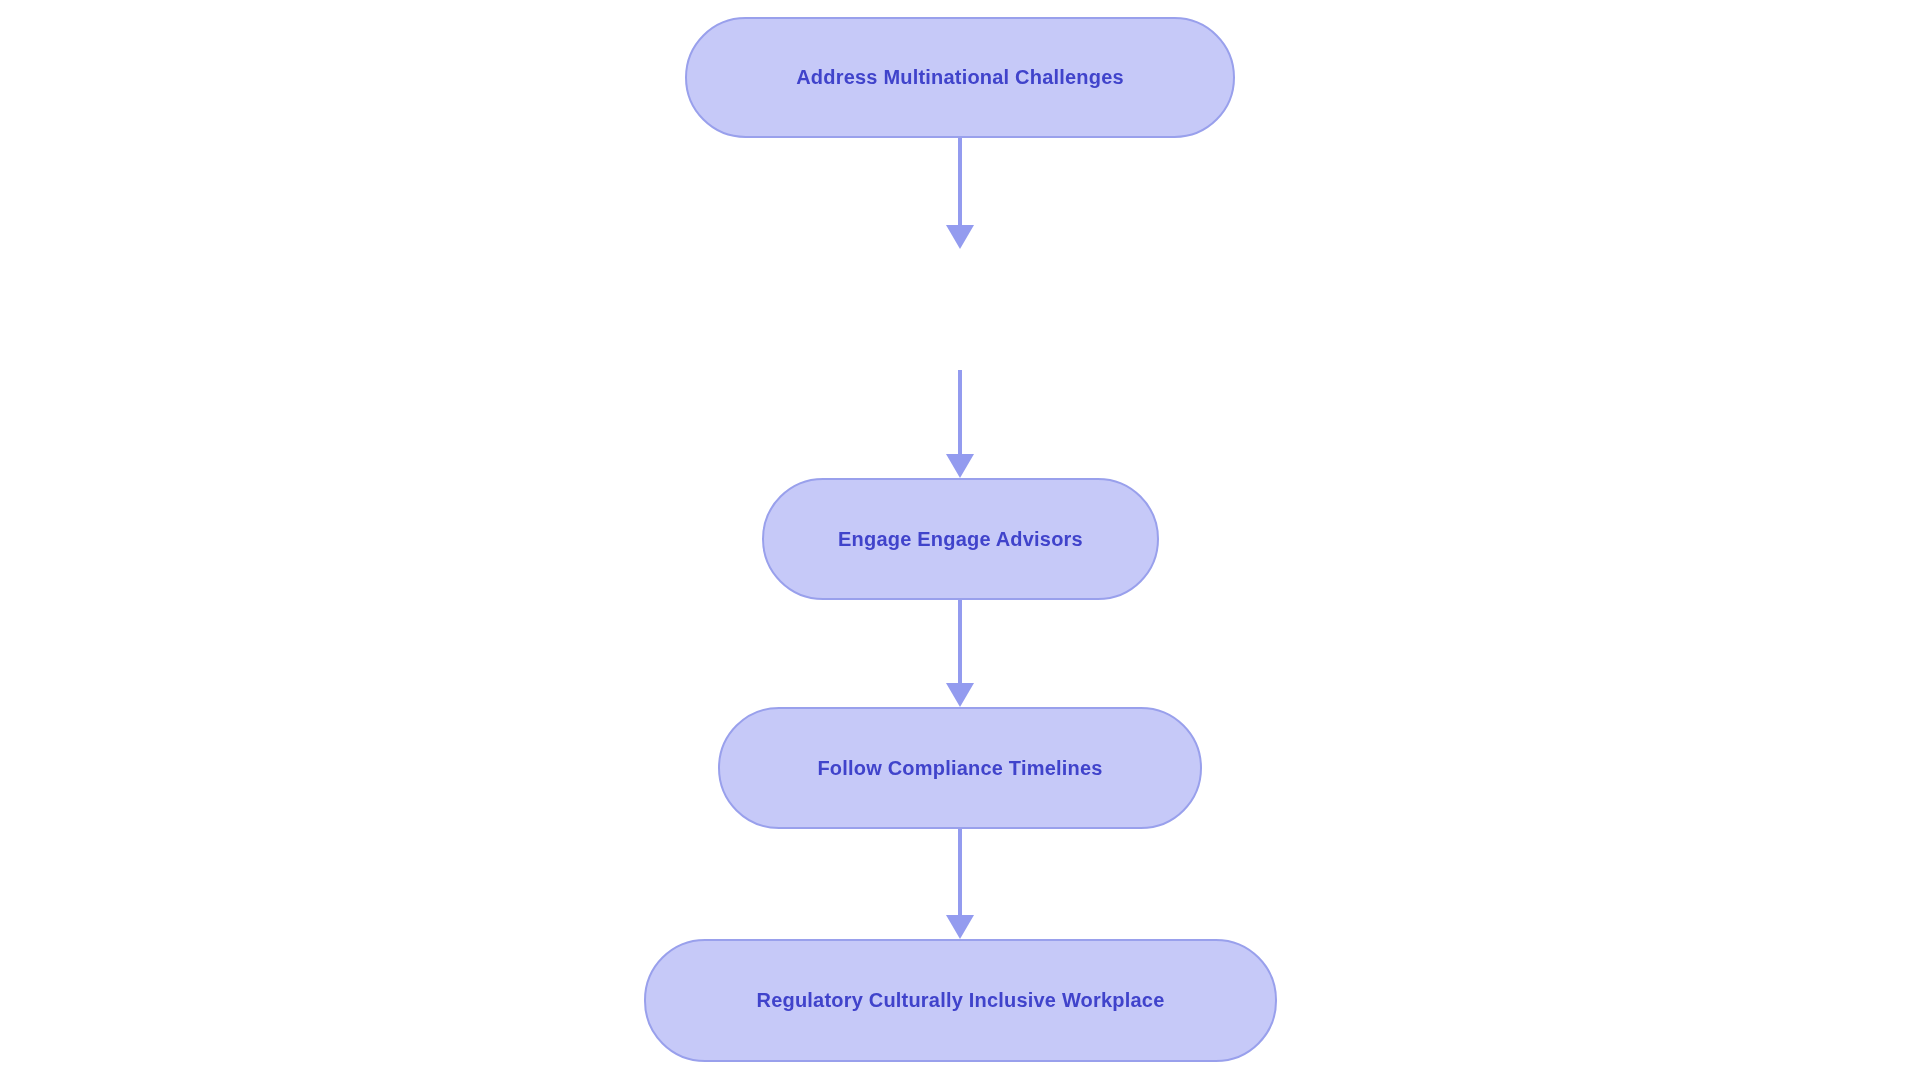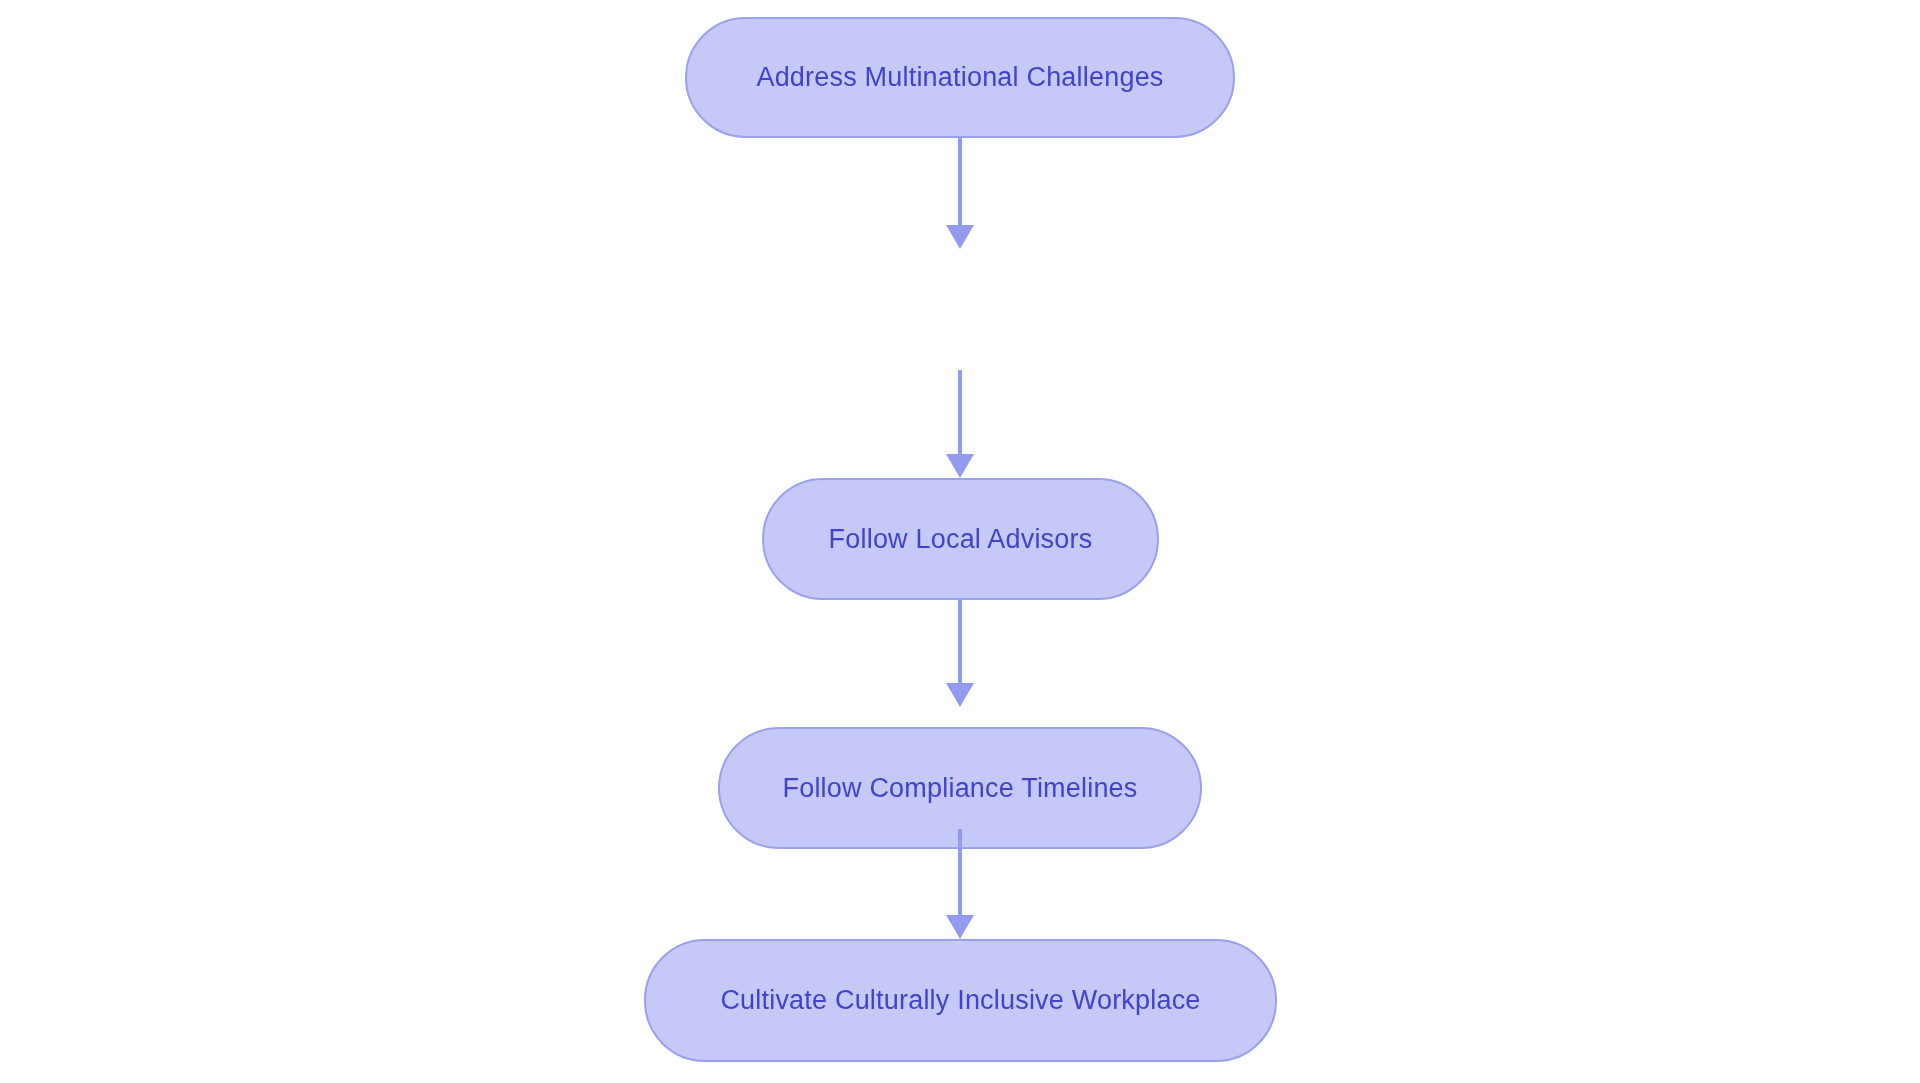--- a/index.html
+++ b/index.html
@@ -20,22 +20,22 @@
     box-sizing: border-box;
     display: flex;
     align-items: center;
     justify-content: center;
     background: var(--node-fill, #c6c9f8);
     border: 2px solid var(--node-border, #99a0ec);
     border-radius: 61px;
   }
   .node-label {
     color: var(--node-text, #4043cb);
-    font-size: 27px;
-    font-weight: 400;
+    font-size: 20px;
+    font-weight: 700;
     letter-spacing: 0.2px;
     white-space: nowrap;
   }
   .arrow {
     position: absolute;
     width: 28px;
   }
   .arrow-line {
     position: absolute;
     left: 50%;
@@ -53,21 +53,21 @@
     width: 0;
     height: 0;
     border-left: 14px solid transparent;
     border-right: 14px solid transparent;
     border-top: 24px solid var(--arrow, #939bef);
   }
   
   #node-0 { left: 685px; top: 17px;  width: 550px; height: 121px; }
   #node-1 { left: 663px; top: 249px; width: 594px; height: 121px; }
   #node-2 { left: 762px; top: 478px; width: 397px; height: 122px; }
-  #node-3 { left: 718px; top: 727px; width: 484px; height: 122px; }
+  #node-3 { left: 718px; top: 707px; width: 484px; height: 122px; }
   #node-4 { left: 644px; top: 939px; width: 633px; height: 123px; }
   
   #arrow-0 { left: 946px; top: 138px; height: 111px; }
   #arrow-1 { left: 946px; top: 370px; height: 108px; }
   #arrow-2 { left: 946px; top: 600px; height: 107px; }
   #arrow-3 { left: 946px; top: 829px; height: 110px; }
 </style>
 </head>
 <body>
 
@@ -82,34 +82,34 @@
     <div class="arrow-head"></div>
   </div>
 
 
   <div class="arrow" id="arrow-1">
     <div class="arrow-line"></div>
     <div class="arrow-head"></div>
   </div>
 
   <div class="node" id="node-2">
-    <span class="node-label">Follow Local Advisors</span>
+    <span class="node-label">Engage Engage Advisors</span>
   </div>
 
   <div class="arrow" id="arrow-2">
     <div class="arrow-line"></div>
     <div class="arrow-head"></div>
   </div>
 
   <div class="node" id="node-3">
     <span class="node-label">Follow Compliance Timelines</span>
   </div>
 
   <div class="arrow" id="arrow-3">
     <div class="arrow-line"></div>
     <div class="arrow-head"></div>
   </div>
 
   <div class="node" id="node-4">
-    <span class="node-label">Cultivate Culturally Inclusive Workplace</span>
+    <span class="node-label">Regulatory Culturally Inclusive Workplace</span>
   </div>
 
 </div>
 
 </body></html>

